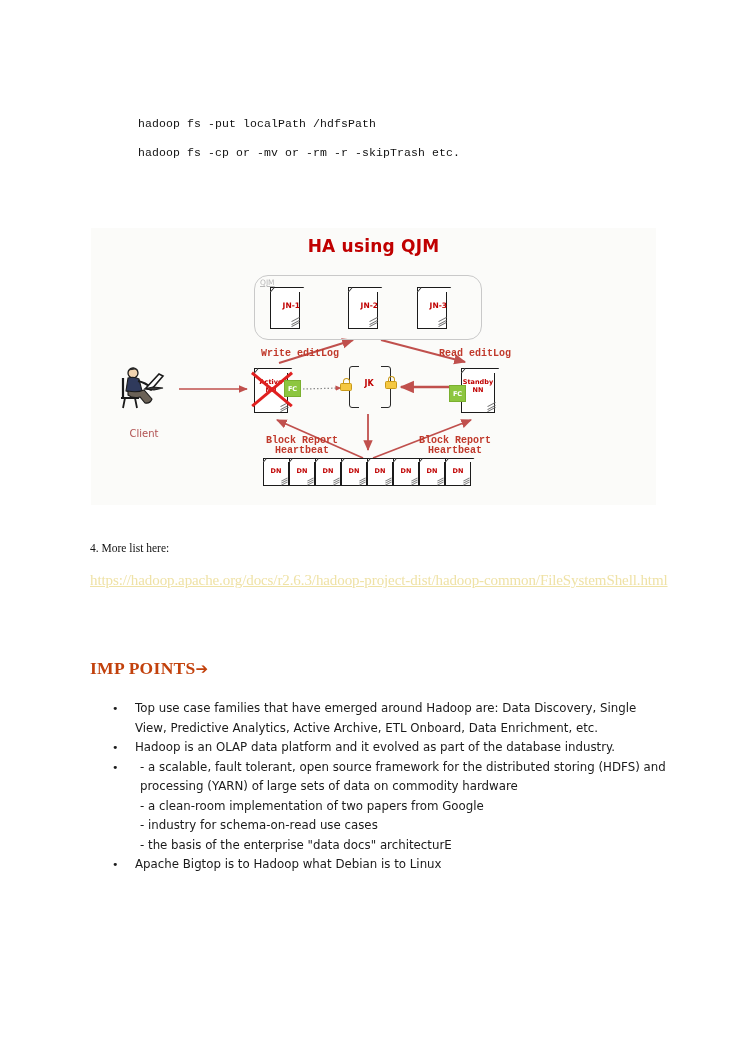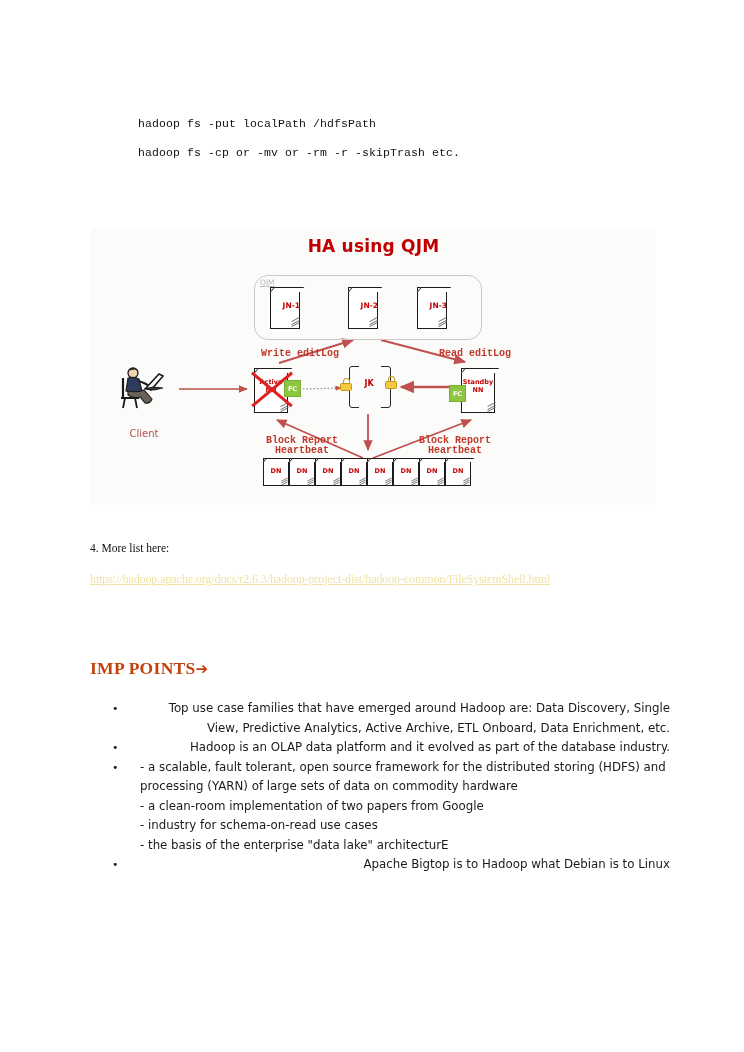--- a/index.html
+++ b/index.html
@@ -385,21 +385,21 @@
     top: 542px;
     font-family: "Liberation Serif", serif;
     font-size: 11.5px;
     color: #111;
   }
   .doc-link {
     position: absolute;
     left: 90px;
     top: 572px;
     font-family: "Liberation Serif", serif;
-    font-size: 12px;
+    font-size: 15px;
     color: #efe2a6;
     text-decoration: underline;
     text-decoration-color: #efe2a6;
     white-space: nowrap;
     letter-spacing: -0.1px;
   }
 
   
   .imp-heading {
     position: absolute;
@@ -433,21 +433,21 @@
     padding-left: 25px;
     margin: 0;
   }
   .point > .bullet {
     position: absolute;
     left: 2px;
     top: 0;
     font-size: 11px;
     line-height: 19.5px;
   }
-  .point .ptext { display: block; text-align: right; }
+  .point .ptext { display: block; }
   .sublines { display: block; padding-left: 5px; }
   .subline { display: block; }
 </style>
 </head>
 <body>
 
 <div class="page">
 
   <div class="cmd-block">
     <div class="cmd-line">hadoop fs -put localPath /hdfsPath</div>
@@ -703,21 +703,21 @@
       <span class="bullet">•</span>
       <span class="ptext">Hadoop is an OLAP data platform and it evolved as part of the database industry.</span>
     </div>
 
     <div class="point">
       <span class="bullet">•</span>
       <span class="sublines">
         <span class="subline">- a scalable, fault tolerant, open source framework for the distributed storing (HDFS) and processing (YARN) of large sets of data on commodity hardware</span>
         <span class="subline">- a clean-room implementation of two papers from Google</span>
         <span class="subline">- industry for schema-on-read use cases</span>
-        <span class="subline">- the basis of the enterprise "data lake" architecturE</span>
+        <span class="subline">- the basis of the enterprise "data docs" architecturE</span>
       </span>
     </div>
 
     <div class="point">
       <span class="bullet">•</span>
       <span class="ptext">Apache Bigtop is to Hadoop what Debian is to Linux</span>
     </div>
 
   </div>
 

